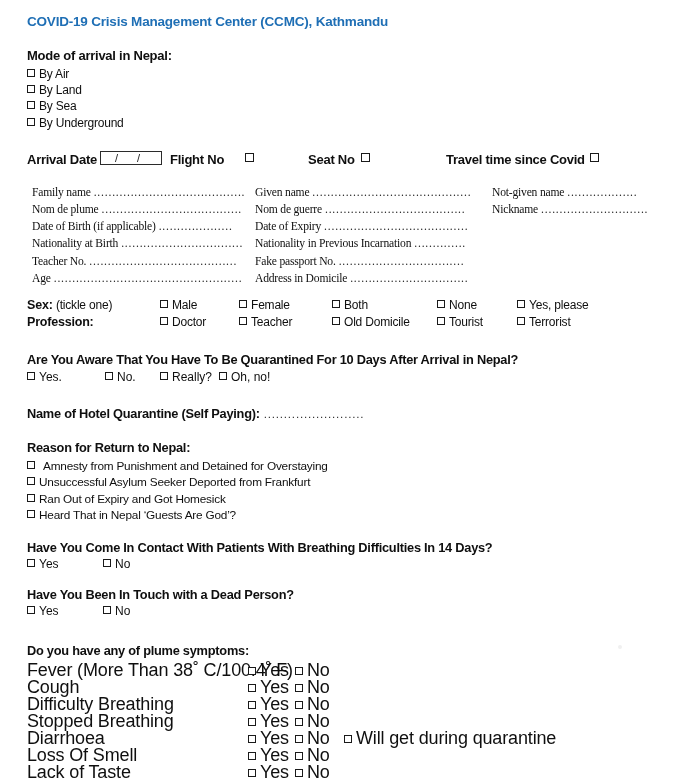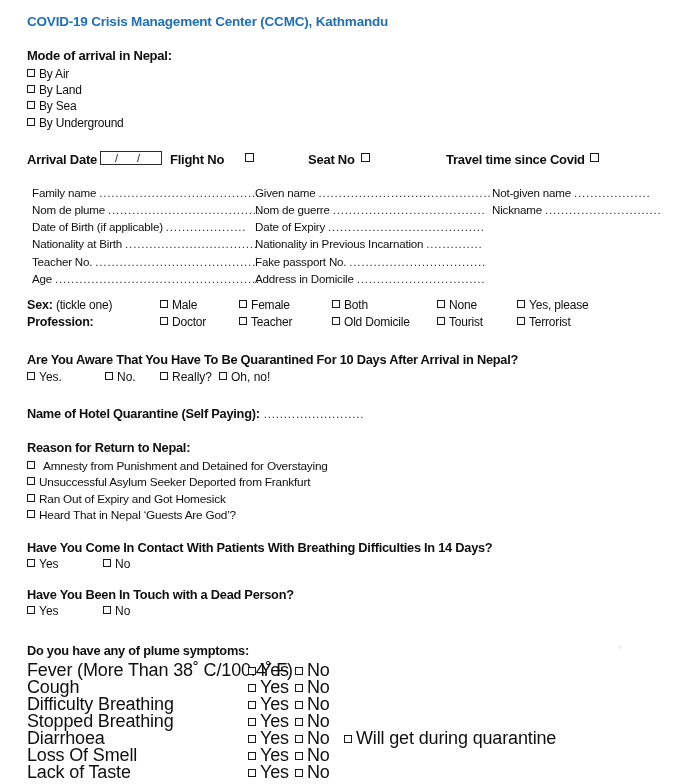--- a/index.html
+++ b/index.html
@@ -129,20 +129,21 @@
   .col-b { left: 228px; width: 240px; }
   .col-c { left: 465px; width: 175px; }
   .name-field {
     font-size: 11.6px;
     line-height: 17.2px;
     letter-spacing: -0.2px;
     white-space: nowrap;
     display: flex;
     align-items: baseline;
     overflow: hidden;
+    font-family: Liberation Serif, serif;
   }
   .name-field .nf-label { flex: 0 0 auto; }
   .name-field .dots {
     flex: 1 1 auto;
     overflow: hidden;
     margin-left: 3px;
     font-size: 11.6px;
     letter-spacing: 0.8px;
     color: #2a2a2a;
     white-space: nowrap;

